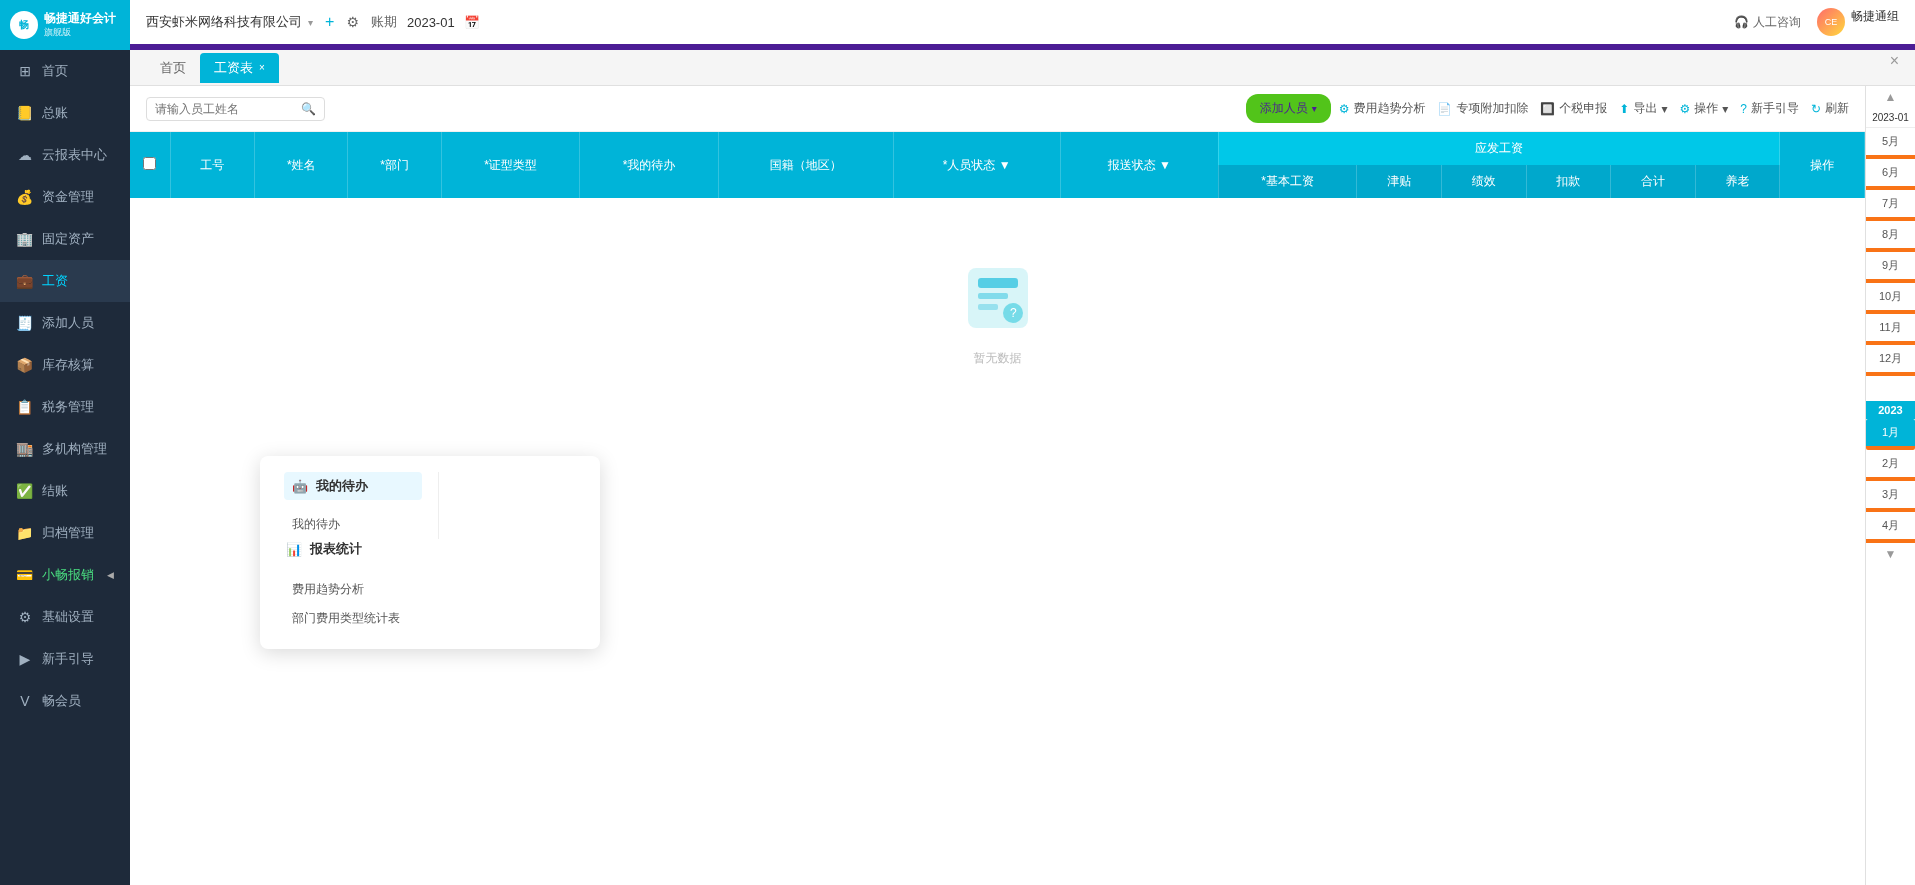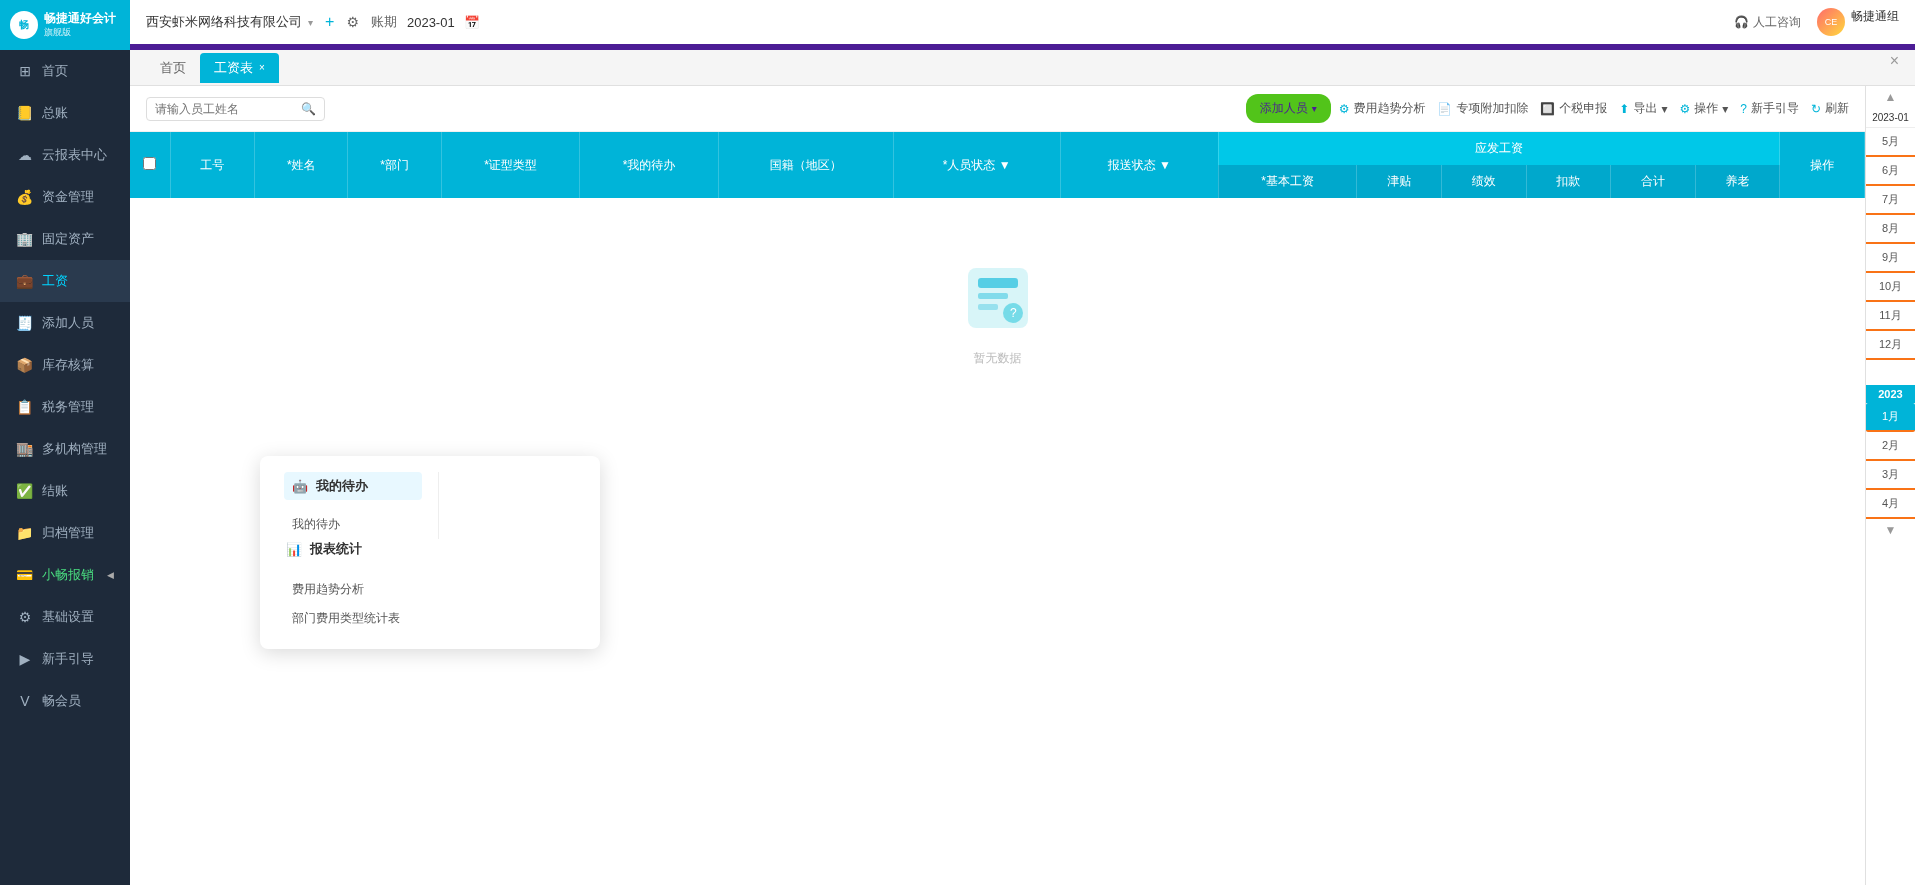--- a/index.html
+++ b/index.html
@@ -287,21 +287,21 @@
       font-size: 10px;
       color: #333;
       border-bottom: 1px solid #eee;
     }
     .timeline-item {
       padding: 6px 4px;
       text-align: center;
       font-size: 11px;
       color: #555;
       cursor: pointer;
-      border-bottom: 2px solid #f97316;
+      border-bottom: 4px solid #f97316;
       white-space: nowrap;
     }
     .timeline-item.active {
       background: #00b4d8;
       color: white;
       border-radius: 2px;
     }
     .timeline-year {
       background: #00b4d8;
       color: white;

